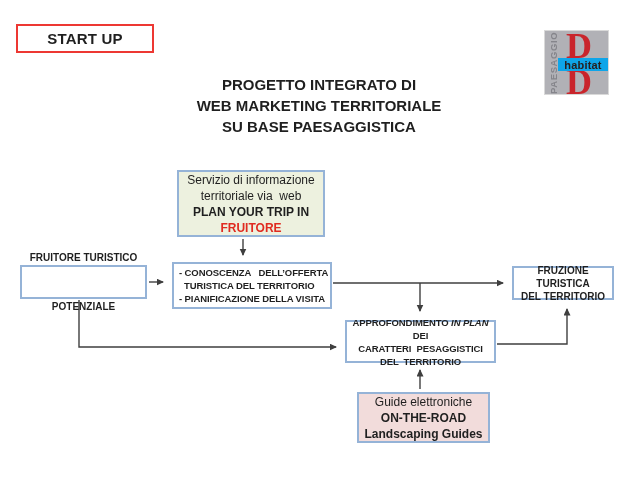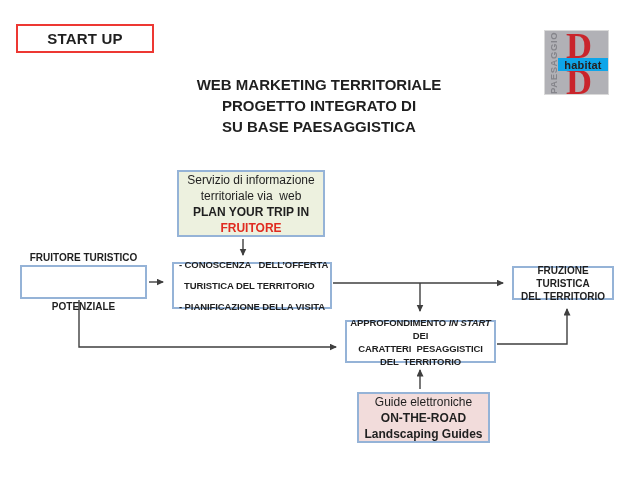--- a/index.html
+++ b/index.html
@@ -34,21 +34,21 @@
   
   .node{border:2px solid #95b3d7;background:#ffffff;display:flex;flex-direction:column;
         align-items:center;justify-content:center;text-align:center;
         font-weight:bold;font-size:10px;line-height:13px;}
   .servizio{left:177px;top:170px;width:148px;height:67px;background:#edf1df;
             font-size:12px;line-height:16px;font-weight:normal;}
   .servizio .b{font-weight:bold;}
   .servizio .red{font-weight:bold;color:#e02b20;}
   .fruitore{left:20px;top:265px;width:127px;height:34px;gap:36px;}
   .conoscenza{left:172px;top:262px;width:160px;height:47px;align-items:flex-start;
-              text-align:left;padding-left:5px;font-size:9.5px;letter-spacing:-.1px;gap:8px;}
+              text-align:left;padding-left:5px;font-size:9.5px;letter-spacing:-.1px;}
   .fruzione{left:512px;top:266px;width:102px;height:34px;}
   .approfondimento{left:345px;top:320px;width:151px;height:43px;font-size:9.5px;letter-spacing:-.1px;}
   .approfondimento .it{font-style:italic;}
   .guide{left:357px;top:392px;width:133px;height:51px;background:#f2dcdb;
          font-size:12px;line-height:16px;font-weight:normal;text-align:right;}
   .guide .b{font-weight:bold;}
 
   svg.wires{position:absolute;left:0;top:0;width:638px;height:478px;pointer-events:none;}
 </style>
 </head>
@@ -71,22 +71,22 @@
       <path d="M497,344 L567,344 L567,309" marker-end="url(#arr)"></path>
       <path d="M420,389 L420,370" marker-end="url(#arr)"></path>
     </g>
   </svg>
 
   <div class="abs startup">
     <span>START UP</span>
   </div>
 
   <div class="abs title">
+    <div>PROGETTO INTEGRATO DI</div>
     <div>WEB MARKETING TERRITORIALE</div>
-    <div>PROGETTO INTEGRATO DI</div>
     <div>SU BASE PAESAGGISTICA</div>
   </div>
 
   <div class="abs logo">
     <div class="logo-vtext">PAESAGGIO</div>
     <div class="logo-d top">D</div>
     <div class="logo-d bottom">D</div>
     <div class="logo-band">habitat</div>
   </div>
 
@@ -107,21 +107,21 @@
     <div class="prewrap">  TURISTICA DEL TERRITORIO</div>
     <div class="prewrap">- PIANIFICAZIONE DELLA VISITA</div>
   </div>
 
   <div class="abs node fruzione">
     <div>FRUZIONE TURISTICA</div>
     <div>DEL TERRITORIO</div>
   </div>
 
   <div class="abs node approfondimento">
-    <div class="prewrap"><span>APPROFONDIMENTO </span><span class="it">IN START</span><span> DEI</span></div>
+    <div class="prewrap"><span>APPROFONDIMENTO </span><span class="it">IN PLAN</span><span> DEI</span></div>
     <div class="prewrap">CARATTERI  PESAGGISTICI</div>
     <div class="prewrap">DEL  TERRITORIO</div>
   </div>
 
   <div class="abs node guide">
     <div>Guide elettroniche</div>
     <div class="b">ON-THE-ROAD</div>
     <div class="b">Landscaping Guides</div>
   </div>
 

